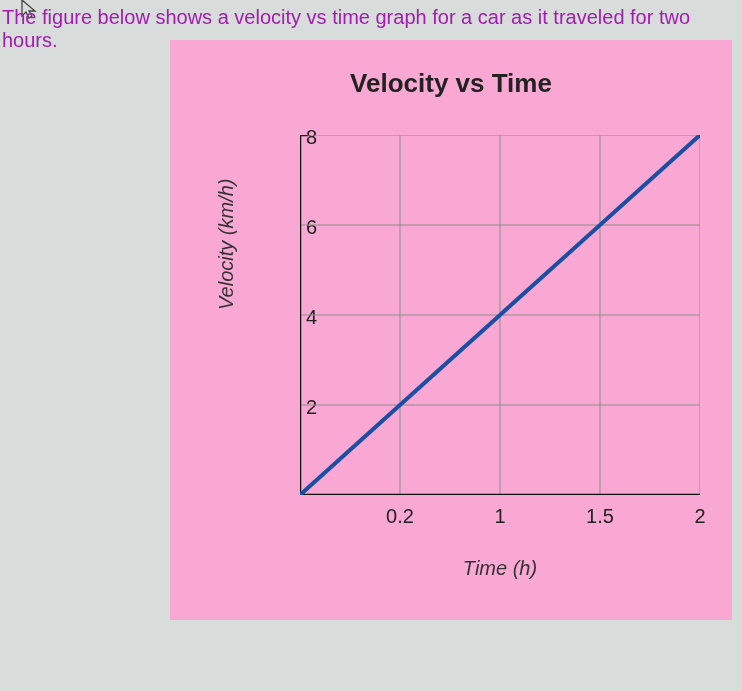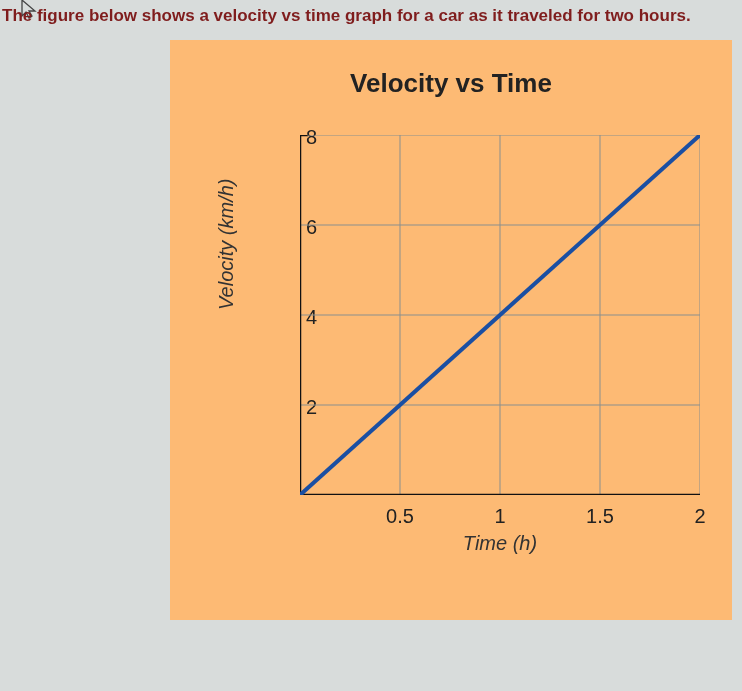--- a/index.html
+++ b/index.html
@@ -14,37 +14,37 @@
   }
   .page {
     position: relative;
     width: 742px;
     height: 691px;
   }
   .intro {
     position: absolute;
     top: 6px;
     left: 2px;
-    font-size: 17px;
-    font-weight: 700;
-    color: #7f1d1d;
+    font-size: 20px;
+    font-weight: 400;
+    color: #a21caf;
   }
   .cursor-icon {
     position: absolute;
     top: -2px;
     left: 20px;
     pointer-events: none;
   }
   .chart-outer {
     position: absolute;
     left: 170px;
     top: 40px;
     width: 562px;
     height: 580px;
-    background: #fdba74;
+    background: #f9a8d4;
   }
   .chart-title {
     position: absolute;
     top: 28px;
     left: 0;
     width: 100%;
     text-align: center;
     font-size: 26px;
     font-weight: 700;
     color: #222;
@@ -62,21 +62,21 @@
     top: 270px;
     transform: rotate(-90deg);
     transform-origin: left top;
     font-style: italic;
     font-size: 20px;
     color: #333;
   }
   .xlabel {
     position: absolute;
     left: 130px;
-    top: 492px;
+    top: 517px;
     width: 400px;
     text-align: center;
     font-style: italic;
     font-size: 20px;
     color: #333;
   }
   .credit {
     position: absolute;
     left: 130px;
     top: 540px;
@@ -127,21 +127,21 @@
 
     <div class="chart-title">Velocity vs Time</div>
 
     <div class="ylabel">Velocity (km/h)</div>
 
     <div class="ytick" style="top:86px">8</div>
     <div class="ytick" style="top:176px">6</div>
     <div class="ytick" style="top:266px">4</div>
     <div class="ytick" style="top:356px">2</div>
 
-    <div class="xtick" style="left:205px">0.5</div>
+    <div class="xtick" style="left:205px">0.2</div>
     <div class="xtick" style="left:305px">1</div>
     <div class="xtick" style="left:405px">1.5</div>
     <div class="xtick" style="left:505px">2</div>
 
     <svg class="plot" width="400" height="360" viewBox="0 0 400 360">
 
       <g stroke="#8a8f8d" stroke-width="1">
         <line x1="100" y1="0" x2="100" y2="360"></line>
         <line x1="200" y1="0" x2="200" y2="360"></line>
         <line x1="300" y1="0" x2="300" y2="360"></line>

